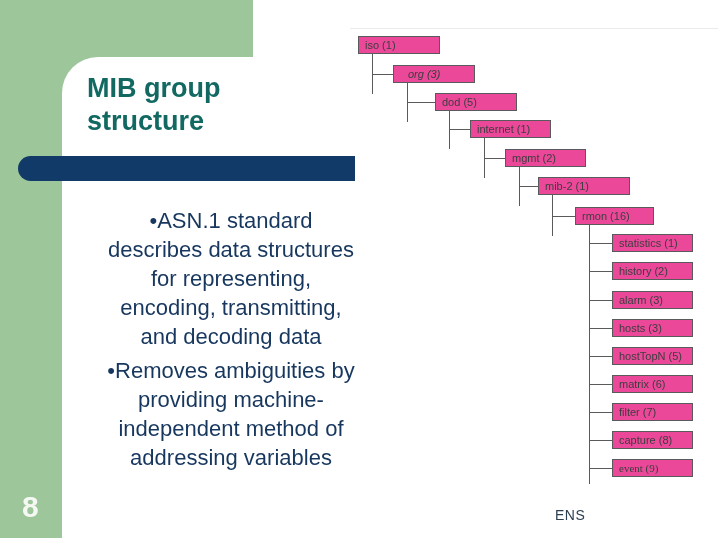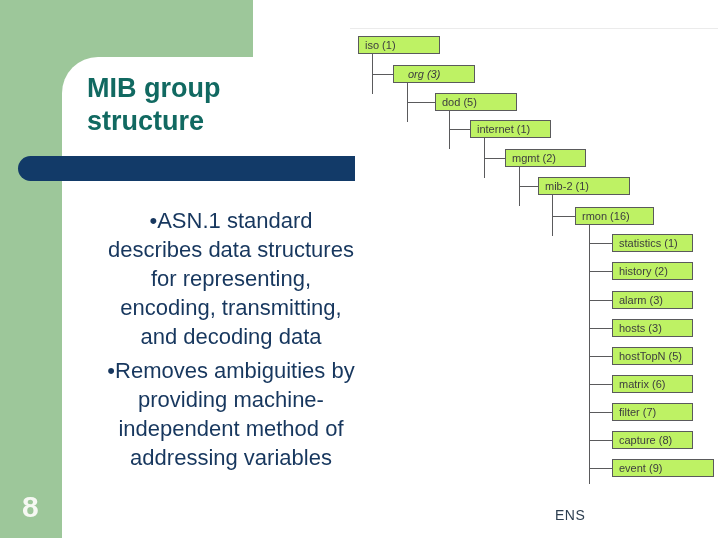--- a/index.html
+++ b/index.html
@@ -34,21 +34,21 @@
   .page-num {
     position:absolute; left:22px; top:490px;
     font-size:30px; font-weight:bold; color:var(--page-number);
   }
   .footer {
     position:absolute; left:555px; top:507px;
     font-size:14px; color:var(--footer-text); letter-spacing:0.5px;
   }
   .tree { position:absolute; left:0; top:0; width:720px; height:540px; }
   .tree-node {
-    position:absolute; box-sizing:border-box; background:#bef264;
+    position:absolute; box-sizing:border-box; background:#ec4899;
     border:1px solid var(--tree-line); color:#3d3d3f;
     font-size:11px; line-height:16px; padding-left:6px;
     display:flex; align-items:center; white-space:nowrap;
   }
   .tree-conn { position:absolute; background:var(--tree-line); }
   .img-edge {
     position:absolute; left:350px; top:28px; width:368px; height:1px;
     background:rgba(0,0,0,0.08);
   }
 </style>
@@ -109,15 +109,15 @@
       <div class="tree-node" style="left: 612px; top: 319px; width: 81px; height: 18px;">hosts (3)</div>
       <div class="tree-conn" style="left: 589px; top: 356px; width: 23px; height: 1px;"></div>
       <div class="tree-node" style="left: 612px; top: 347px; width: 81px; height: 18px;">hostTopN (5)</div>
       <div class="tree-conn" style="left: 589px; top: 384px; width: 23px; height: 1px;"></div>
       <div class="tree-node" style="left: 612px; top: 375px; width: 81px; height: 18px;">matrix (6)</div>
       <div class="tree-conn" style="left: 589px; top: 412px; width: 23px; height: 1px;"></div>
       <div class="tree-node" style="left: 612px; top: 403px; width: 81px; height: 18px;">filter (7)</div>
       <div class="tree-conn" style="left: 589px; top: 440px; width: 23px; height: 1px;"></div>
       <div class="tree-node" style="left: 612px; top: 431px; width: 81px; height: 18px;">capture (8)</div>
       <div class="tree-conn" style="left: 589px; top: 468px; width: 23px; height: 1px;"></div>
-      <div class="tree-node" style="left: 612px; top: 459px; width: 102px; height: 18px;">event (9)</div>
+      <div class="tree-node" style="left: 612px; top: 459px; width: 81px; height: 18px; font-family: Liberation Serif, serif;">event (9)</div>
     </div>
 </div>
 
 </body></html>

